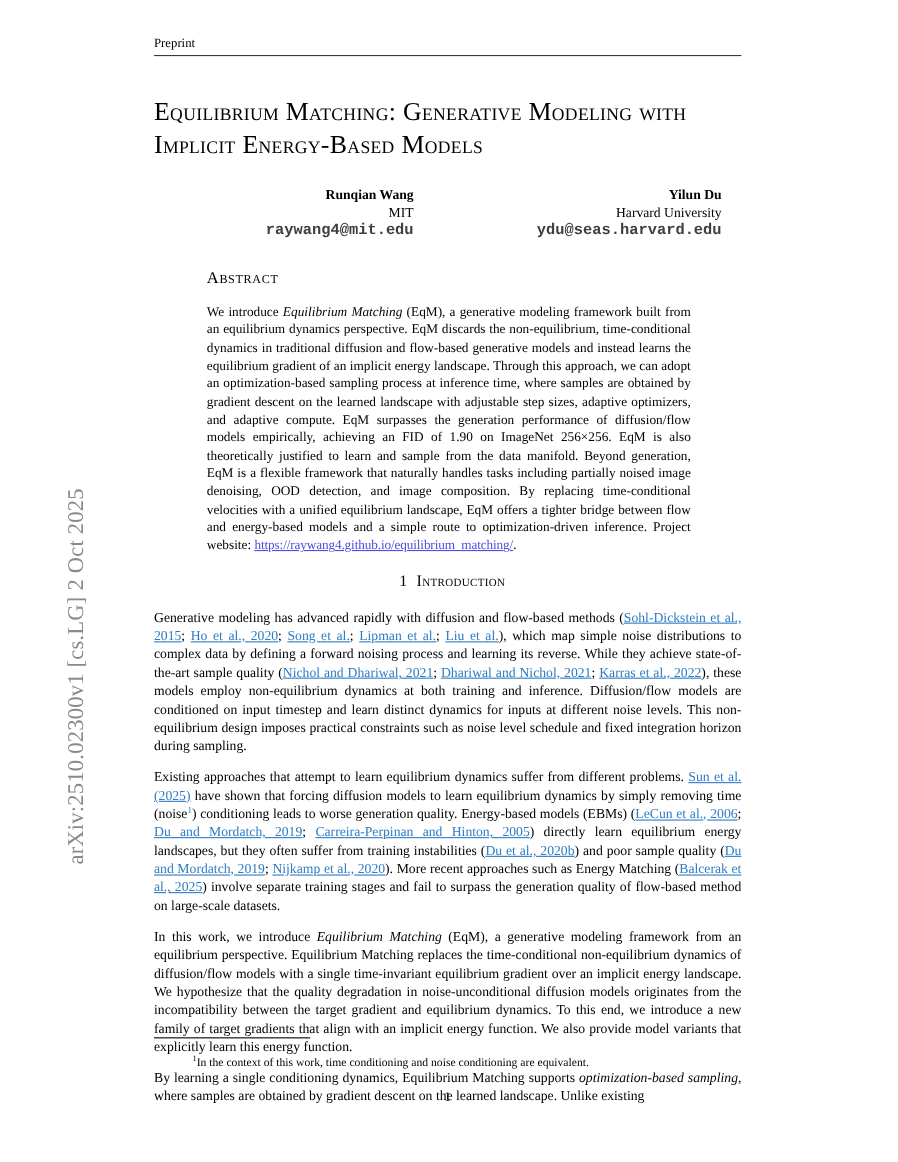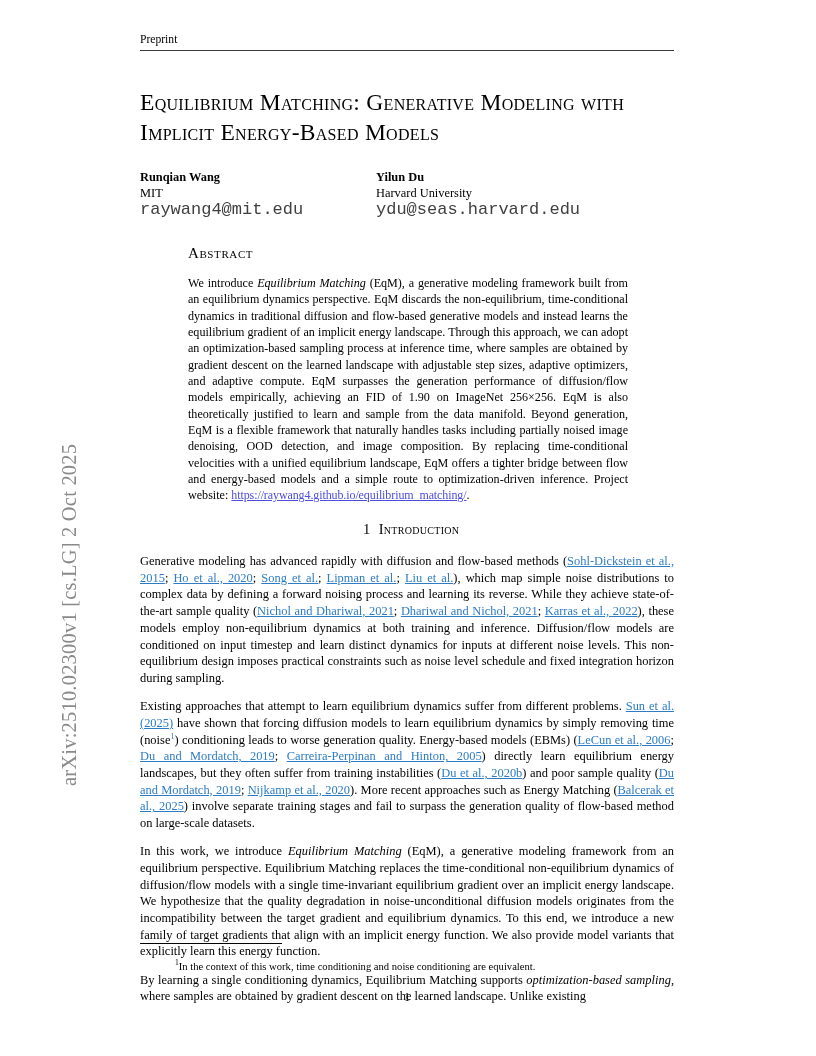--- a/index.html
+++ b/index.html
@@ -79,41 +79,43 @@
     letter-spacing: 0.3px;
   }
 
   
   .authors {
     position: absolute;
     top: 170px;
     left: 0;
     width: 534px;
     display: flex;
+    text-align: right;
   }
   .author-col { width: 236px; }
   .author-col.second { width: 280px; }
   .author-name {
     font-weight: bold;
     font-size: 12.4px;
     line-height: 15.5px;
     display: block;
   }
   .author-affil {
     font-size: 12.4px;
     line-height: 15.5px;
     display: block;
   }
   .author-email {
     font-family: "Liberation Mono", "DejaVu Sans Mono", monospace;
-    font-size: 17px;
+    font-size: 14px;
     line-height: 16px;
     display: block;
     margin-top: 1px;
     color: #404040;
+    font-weight: bold;
   }
 
   
   .abstract-block {
     position: absolute;
     top: 245px;
     left: 48px;
     width: 440px;
   }
   .abstract-heading {

